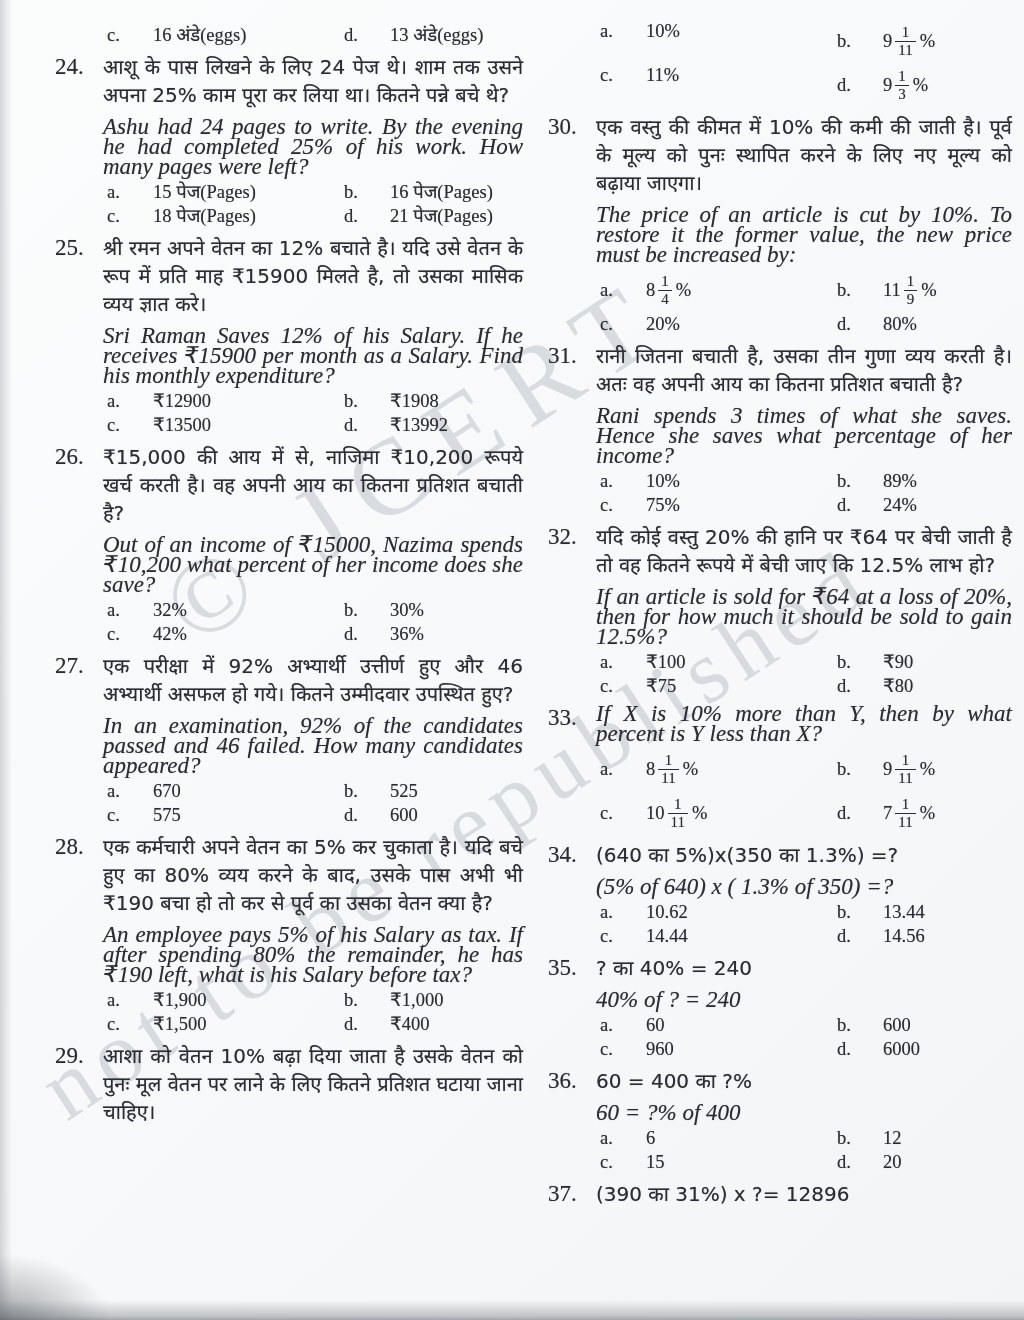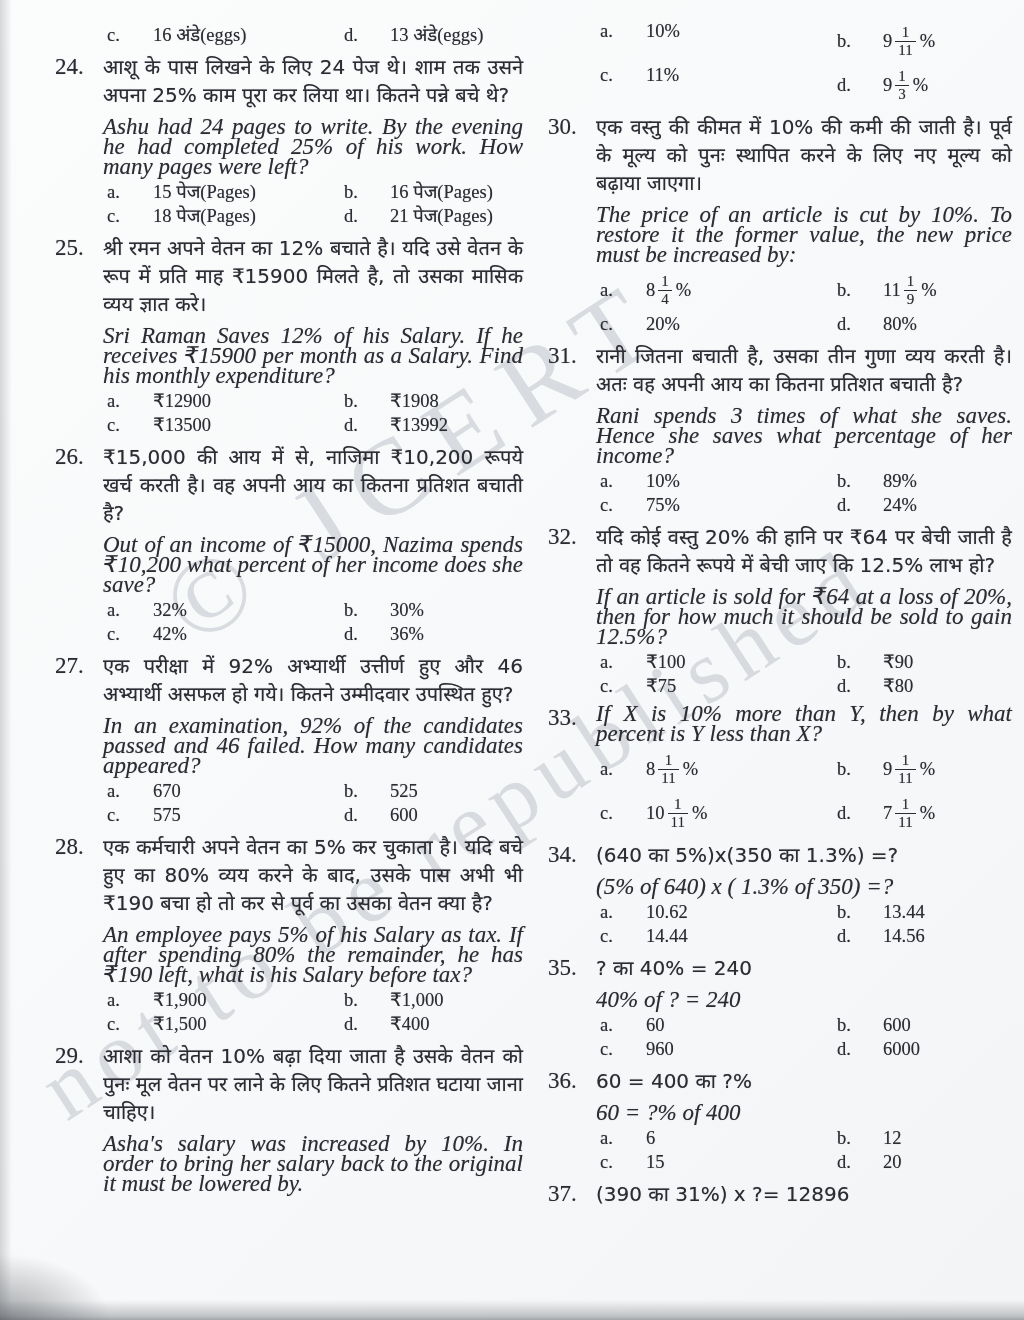--- a/index.html
+++ b/index.html
@@ -197,21 +197,20 @@
               <span class="opt-label">d.</span>
               <span class="opt-val">₹400</span>
             </div>
           </div>
         </div>
       </div>
       <div class="q">
         <div class="q-num">29.</div>
         <div class="q-body">
           <div class="para hindi">आशा को वेतन 10% बढ़ा दिया जाता है उसके वेतन को पुनः मूल वेतन पर लाने के लिए कितने प्रतिशत घटाया जाना चाहिए।</div>
-          <div class="para english">Asha's salary was increased by 10%. In order to bring her salary back to the original it must be lowered by.</div>
         </div>
       </div>
     </div>
   <div class="col" id="col-right">
       <div class="q">
         <div class="q-num"></div>
         <div class="q-body">
           <div class="opts">
             <div class="opt">
               <span class="opt-label">a.</span>

